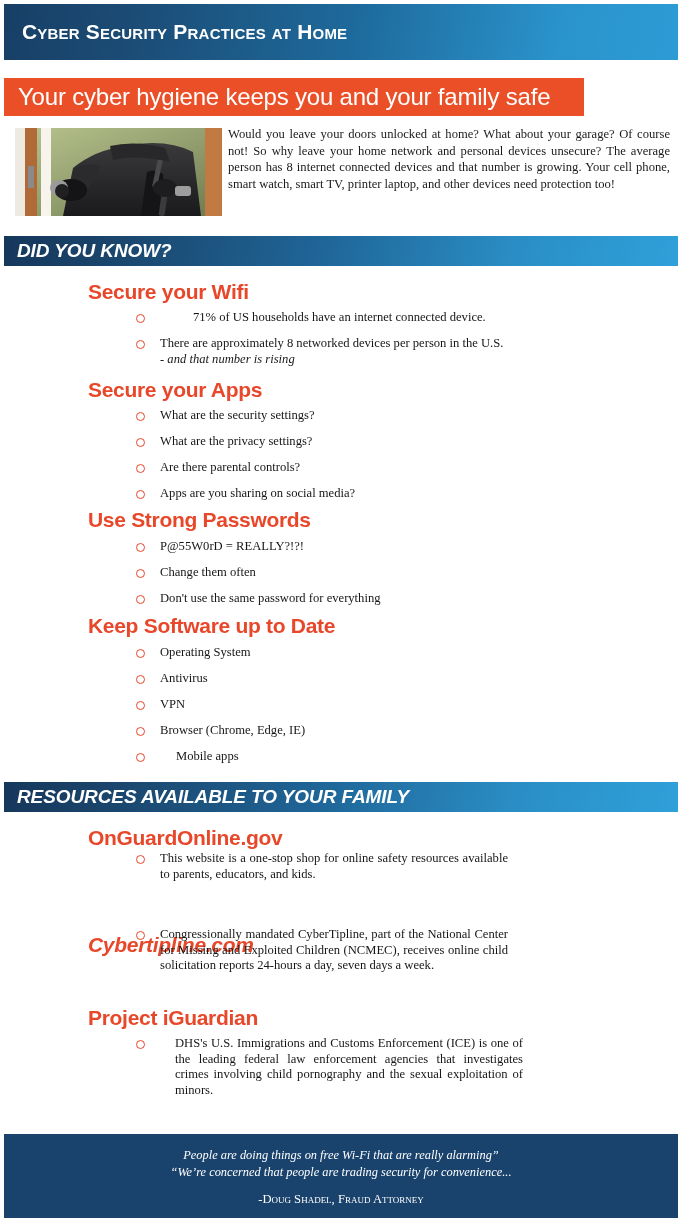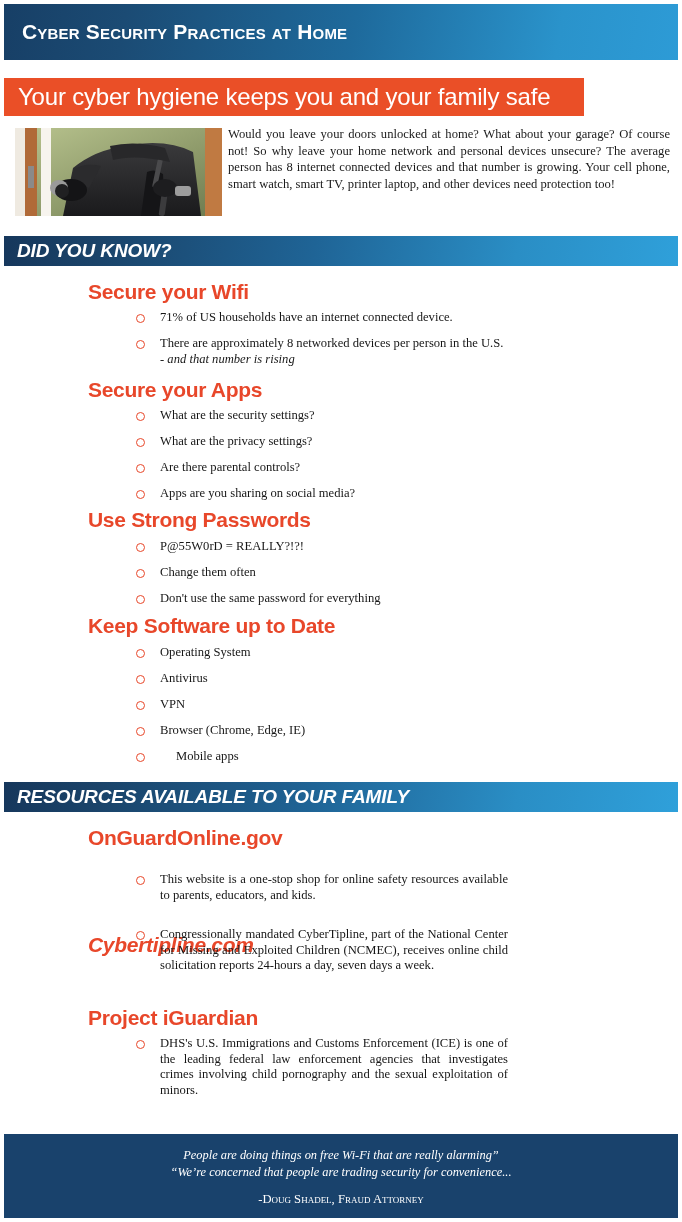--- a/index.html
+++ b/index.html
@@ -168,21 +168,21 @@
       </svg>
     </div>
     <div class="intro-text">Would you leave your doors unlocked at home? What about your garage? Of course not! So why leave your home network and personal devices unsecure? The average person has 8 internet connected devices and that number is growing. Your cell phone, smart watch, smart TV, printer laptop, and other devices need protection too!</div>
   </div>
 
   <div class="section-bar" id="bar-did-you-know">
     <div class="section-bar-text">DID YOU KNOW?</div>
   </div>
 
   <div class="heading" style="top:280px;">Secure your Wifi</div>
-  <div class="bullet-row" style="top:310px;">
+  <div class="bullet-row" style="top:310px;gap:33px;">
     <span class="bullet-mark"></span>
     <span class="bullet-text">71% of US households have an internet connected device.</span>
   </div>
   <div class="bullet-row" style="top:336px;">
     <span class="bullet-mark"></span>
     <span class="bullet-text"><span>There are approximately 8 networked devices per person in the U.S.</span><span class="sub-italic">- and that number is rising</span></span>
   </div>
 
   <div class="heading" style="top:378px;">Secure your Apps</div>
   <div class="bullet-row" style="top:408px;">
@@ -236,33 +236,33 @@
   <div class="bullet-row" style="top:749px;gap:16px;">
     <span class="bullet-mark"></span>
     <span class="bullet-text">Mobile apps</span>
   </div>
 
   <div class="section-bar" id="bar-resources">
     <div class="section-bar-text">RESOURCES AVAILABLE TO YOUR FAMILY</div>
   </div>
 
   <div class="heading" style="top:826px;">OnGuardOnline.gov</div>
-  <div class="bullet-row wide" style="top:872px;">
+  <div class="bullet-row wide" style="top:851px;">
     <span class="bullet-mark"></span>
     <span class="bullet-text">This website is a one-stop shop for online safety resources available to parents, educators, and kids.</span>
   </div>
 
   <div class="heading" style="top:933px;font-style:italic;">Cybertipline.com</div>
   <div class="bullet-row wide" style="top:927px;">
     <span class="bullet-mark"></span>
     <span class="bullet-text">Congressionally mandated CyberTipline, part of the National Center for Missing and Exploited Children (NCMEC), receives online child solicitation reports 24-hours a day, seven days a week.</span>
   </div>
 
   <div class="heading" style="top:1006px;">Project iGuardian</div>
-  <div class="bullet-row wide" style="top:1036px;">
+  <div class="bullet-row wide" style="top:1036px;gap:15px;">
     <span class="bullet-mark"></span>
     <span class="bullet-text">DHS's U.S. Immigrations and Customs Enforcement (ICE) is one of the leading federal law enforcement agencies that investigates crimes involving child pornography and the sexual exploitation of minors.</span>
   </div>
 
   <div class="footer">
     <div class="footer-quote">
       <div>People are doing things on free Wi-Fi that are really alarming”</div>
       <div>“We’re concerned that people are trading security for convenience...</div>
     </div>
     <div class="footer-attrib">-Doug Shadel, Fraud Attorney</div>

